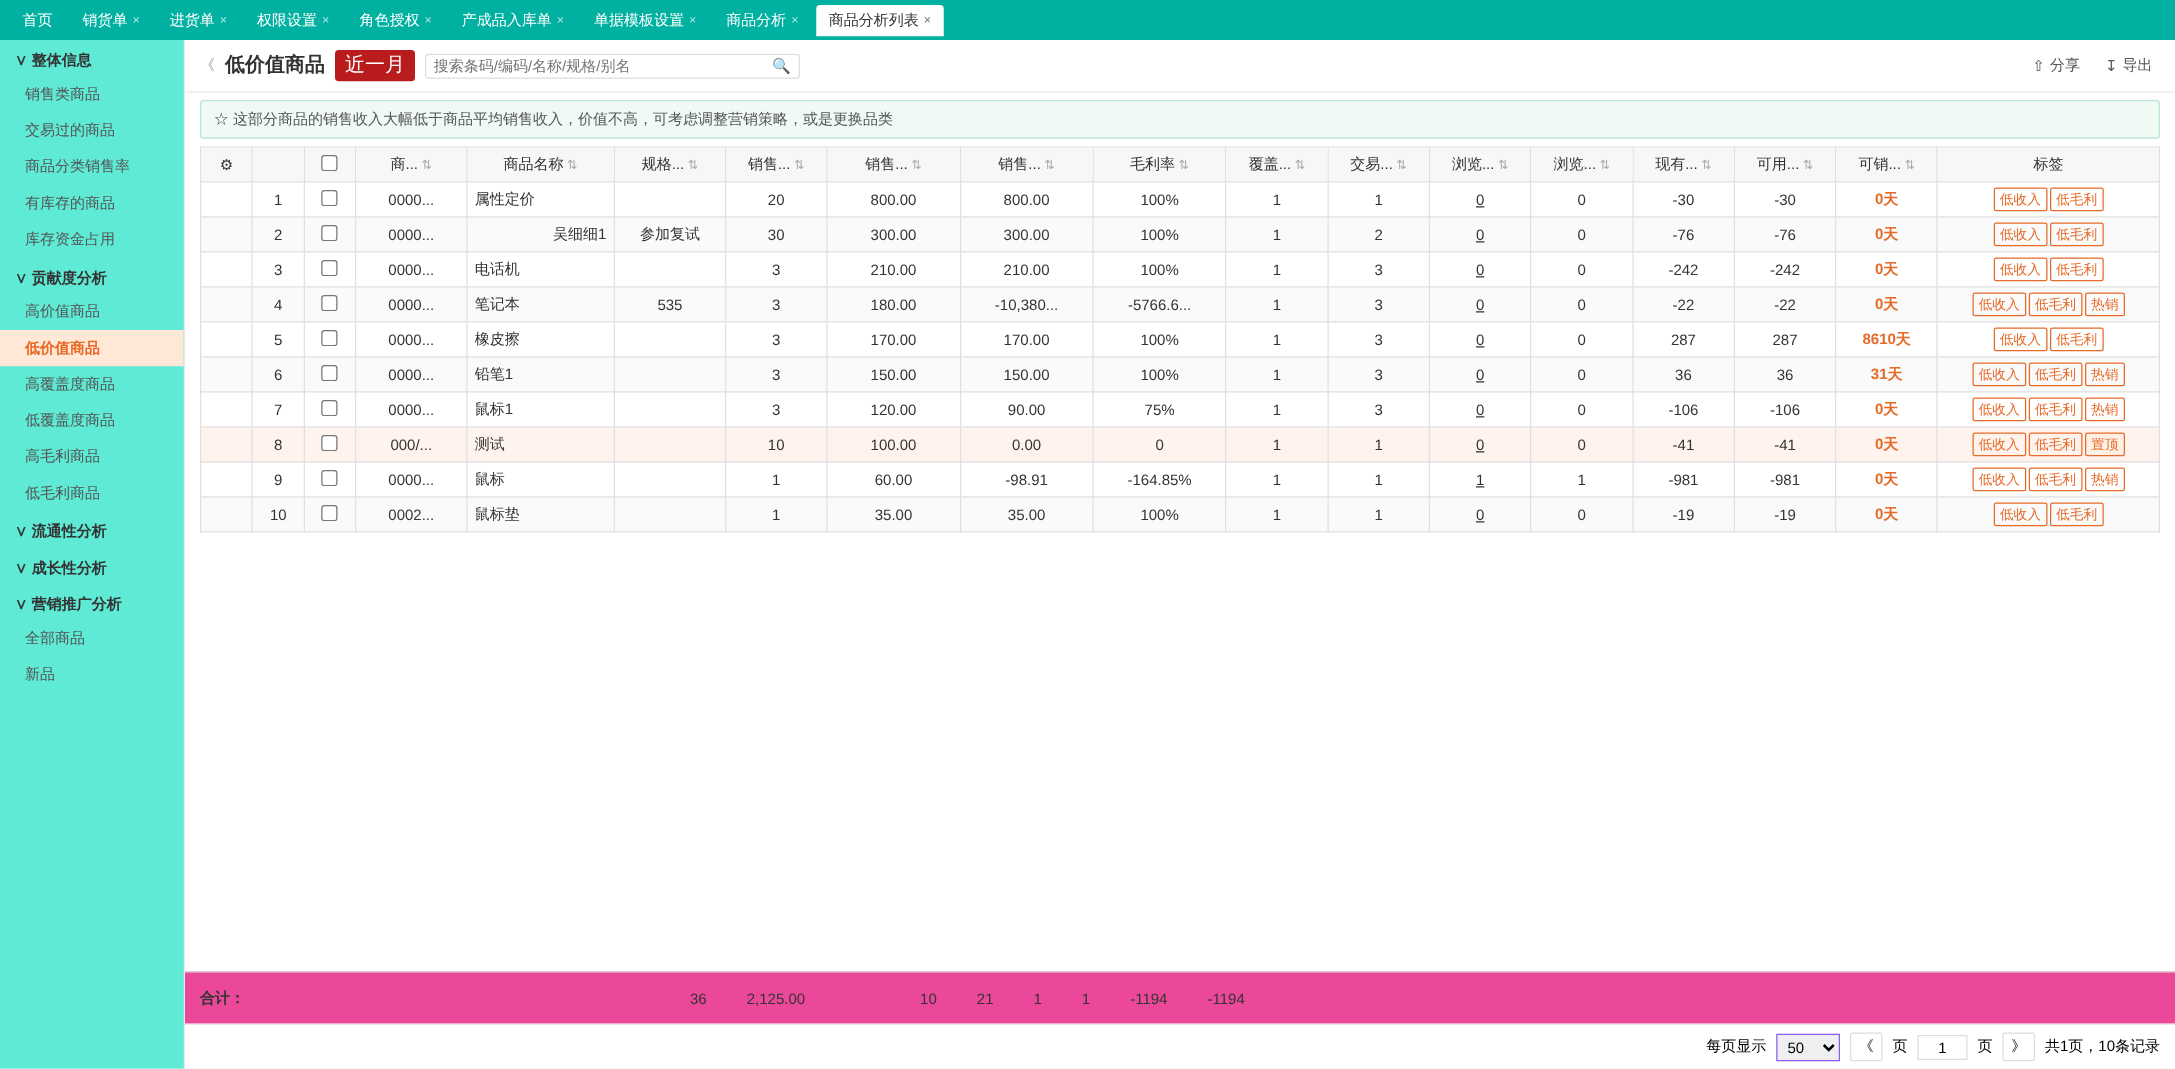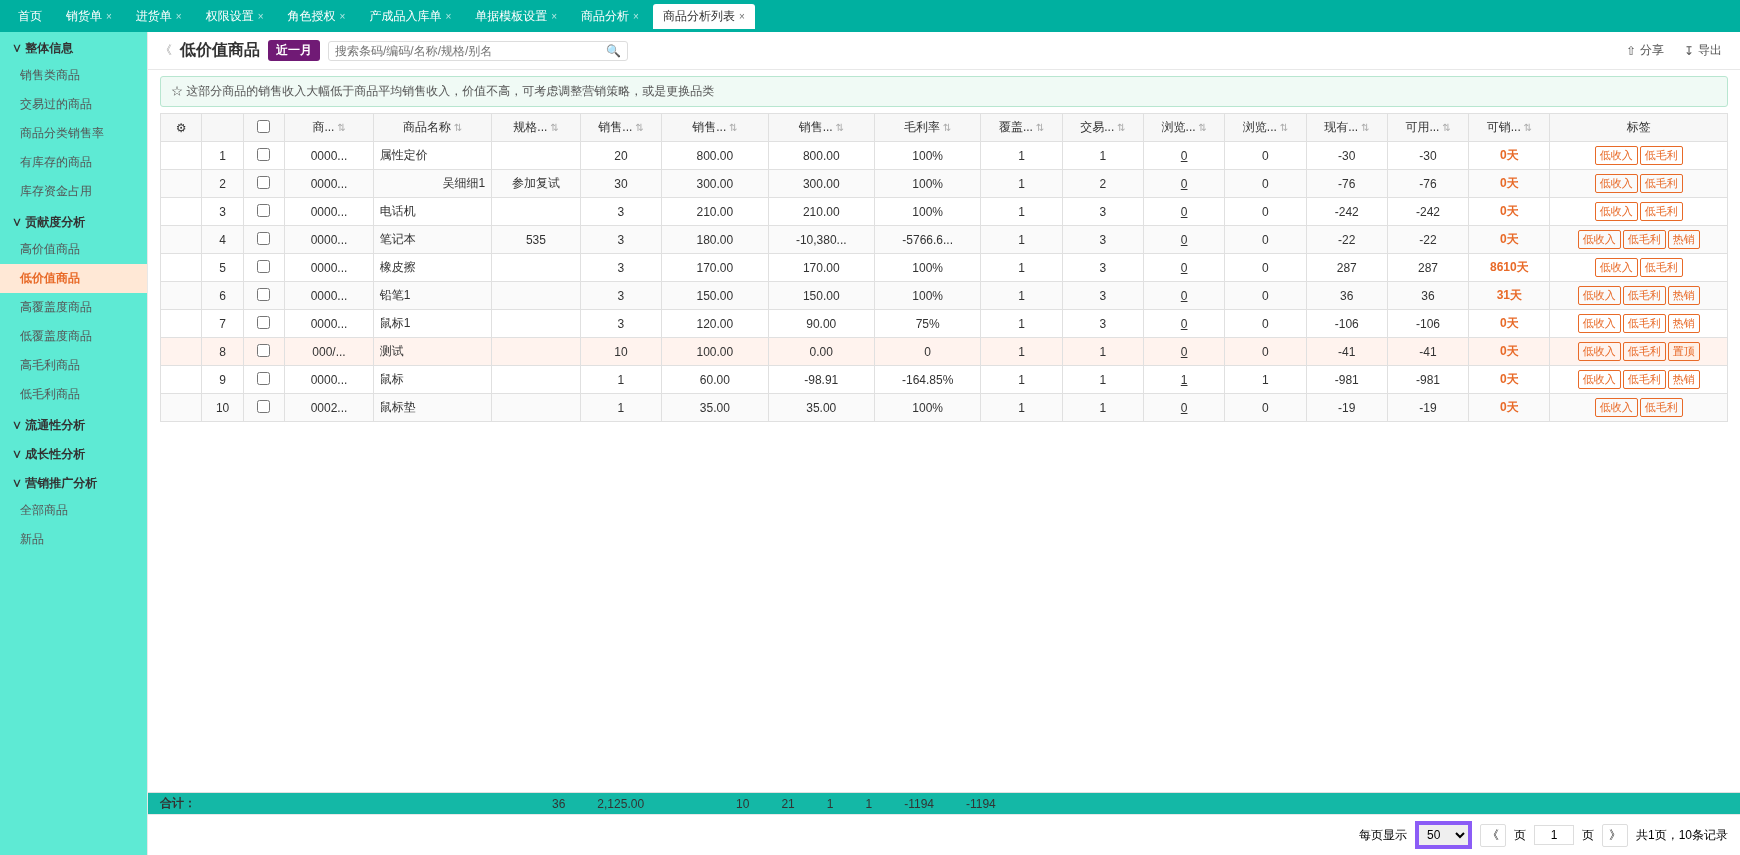--- a/index.html
+++ b/index.html
@@ -74,28 +74,27 @@
       padding: 8px 12px;
       border-bottom: 1px solid #e8e8e8;
       gap: 8px;
     }
     .page-title {
       font-size: 16px;
       font-weight: bold;
       color: #333;
     }
     .filter-btn {
-      background: #701a75;
+      background: #b91c1c;
       color: #fff;
       border: none;
       border-radius: 3px;
       padding: 2px 8px;
       cursor: pointer;
-      font-size: 12px;
-      font-weight: bold;
+      font-size: 16px;
     }
     .search-box {
       display: flex;
       align-items: center;
       border: 1px solid #ddd;
       border-radius: 3px;
       padding: 2px 6px;
       gap: 4px;
       flex: 1;
       max-width: 300px;
@@ -173,23 +172,23 @@
       font-size: 11px;
       margin: 0 1px;
     }
     .tag-orange { color: #e86a28; border: 1px solid #e86a28; }
     .tag-top { color: #e86a28; border: 1px solid #e86a28; background: #fff0e6; }
     .text-orange { color: #e86a28; font-weight: bold; }
     .underline { text-decoration: underline; cursor: pointer; }
 
     
     .table-footer {
-      background: #14b8a6;
+      background: #ec4899;
       border-top: 1px solid #e0e0e0;
-      padding: 2px 12px;
+      padding: 12px 12px;
       display: flex;
       align-items: center;
       gap: 8px;
       color: #333;
     }
     .footer-total-label { font-weight: bold; margin-right: 8px; }
 
     
     .pagination-bar {
       display: flex;
@@ -207,21 +206,21 @@
       cursor: pointer;
       border-radius: 2px;
     }
     .page-input {
       width: 40px;
       border: 1px solid #ddd;
       text-align: center;
       padding: 2px;
     }
     .per-page-select {
-      border: 4px solid #8b5cf6;
+      border: 1px solid #8b5cf6;
       padding: 2px 4px;
     }
 
     
     input[type=checkbox] { cursor: pointer; }
 
     
     .collapse-icon { cursor: pointer; color: #999; }
 
     

